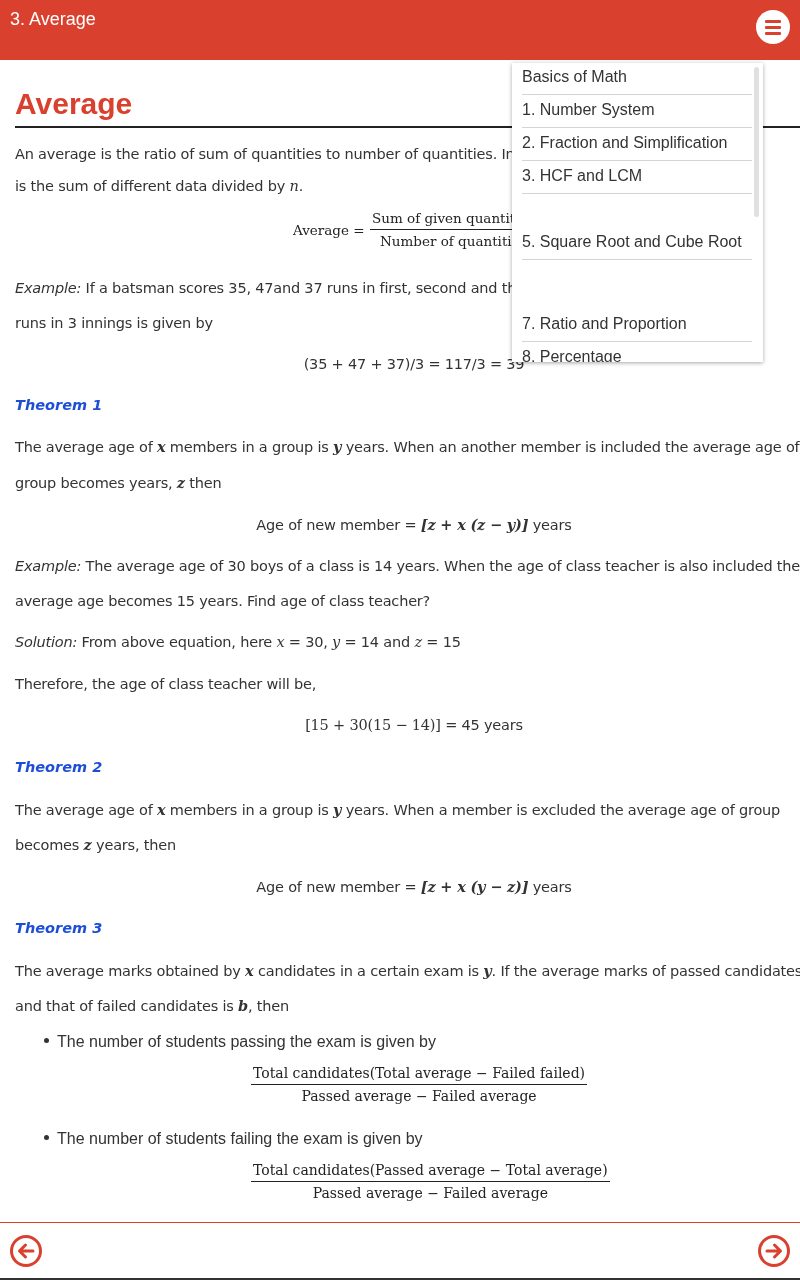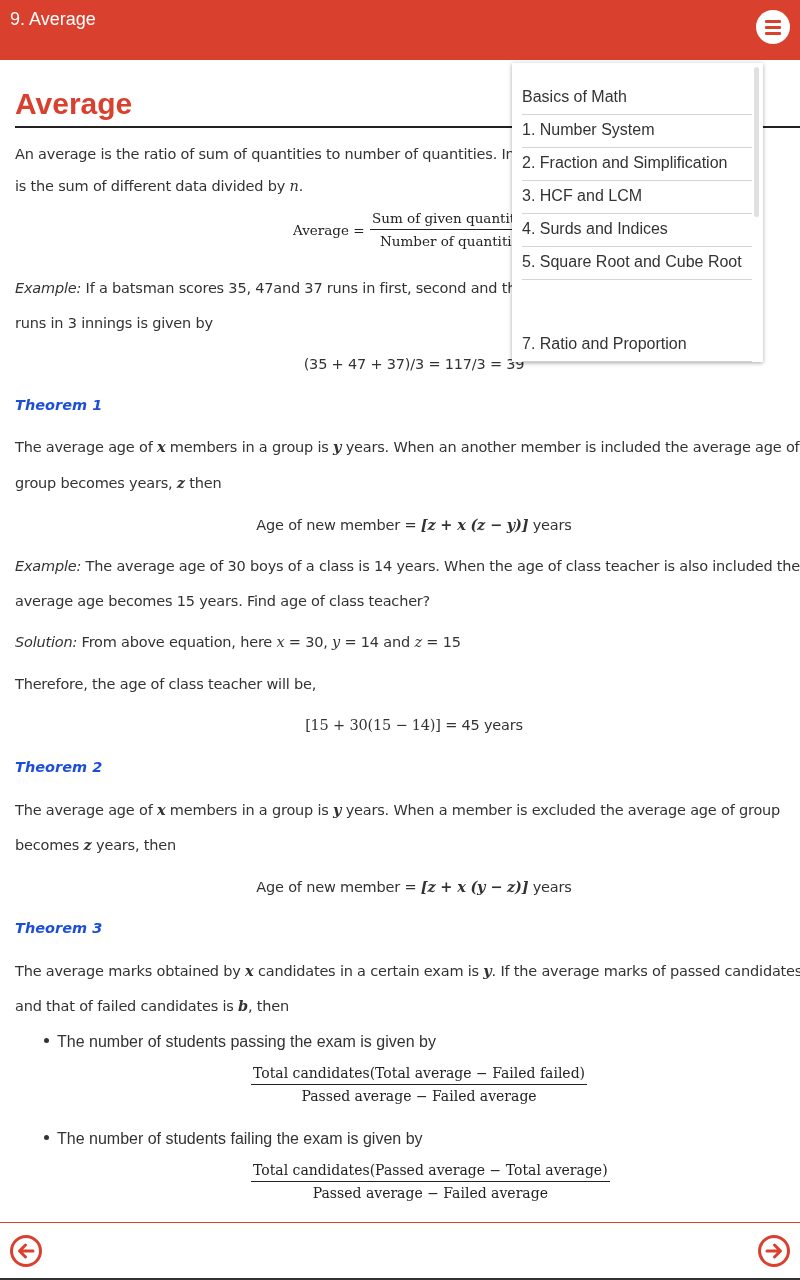--- a/index.html
+++ b/index.html
@@ -59,36 +59,36 @@
   }
   .bullet .dot { display: inline-block; width: 5px; height: 5px; border-radius: 50%; background: #333; margin-right: 8px; vertical-align: middle; position: relative; top: -2px; }
 
   .dropdown {
     position: absolute; left: 512px; top: 63px; width: 251px; height: 299px;
     background: #ffffff; box-shadow: 0 1px 4px rgba(0,0,0,0.35); overflow: hidden; z-index: 5;
   }
   .dropdown .item {
     position: absolute; left: 10px; width: 230px;
     font-family: "Liberation Sans", sans-serif; font-size: 16px; color: #333333;
-    border-bottom: 1px solid #d4d4d4; line-height: 16px; cursor: pointer; margin-top: 20px;
+    border-bottom: 1px solid #d4d4d4; line-height: 16px; cursor: pointer;
   }
   .dropdown .scroll-thumb {
     position: absolute; left: 242px; top: 4px; width: 5px; height: 150px; border-radius: 3px; background: #e0e0e0;
   }
 
   .footer { position: absolute; left: 0; top: 1222px; width: 800px; height: 58px; background: #ffffff; }
   .footer .rule { position: absolute; left: 0; top: 0; width: 800px; height: 1px; background: #d9412e; }
   .footer .bottom-rule { position: absolute; left: 0; top: 56px; width: 800px; height: 2px; background: #333333; }
   .nav-btn { position: absolute; top: 12px; width: 34px; height: 34px; cursor: pointer; }
 </style>
 </head>
 <body>
 
 <div class="appbar">
-  <div class="title">9. Average</div>
+  <div class="title">3. Average</div>
   <div class="menu-btn">
     <div>
       <span style="top:10px"></span>
       <span style="top:16px"></span>
       <span style="top:22px"></span>
     </div>
   </div>
 </div>
 
 <div class="content">
@@ -171,21 +171,20 @@
     <span class="num">Total candidates(Passed average − Total average)</span>
     <span class="den">Passed average − Failed average</span>
   </div>
 </div>
 
 <div class="dropdown">
   <div class="item" style="top:6px; height:26px;">Basics of Math</div>
   <div class="item" style="top:39px; height:26px;">1. Number System</div>
   <div class="item" style="top:72px; height:26px;">2. Fraction and Simplification</div>
   <div class="item" style="top:105px; height:26px;">3. HCF and LCM</div>
-  <div class="item" style="top:138px; height:26px;">4. Surds and Indices</div>
   <div class="item" style="top:171px; height:26px;">5. Square Root and Cube Root</div>
   <div class="item" style="top:253px; height:26px;">7. Ratio and Proportion</div>
   <div class="item" style="top:286px; height:26px; border-bottom:none;">8. Percentage</div>
   <div class="scroll-thumb"></div>
 </div>
 
 <div class="footer">
   <div class="rule"></div>
   <div class="nav-btn" style="left:9px;">
     <svg width="34" height="34" viewBox="0 0 34 34">

